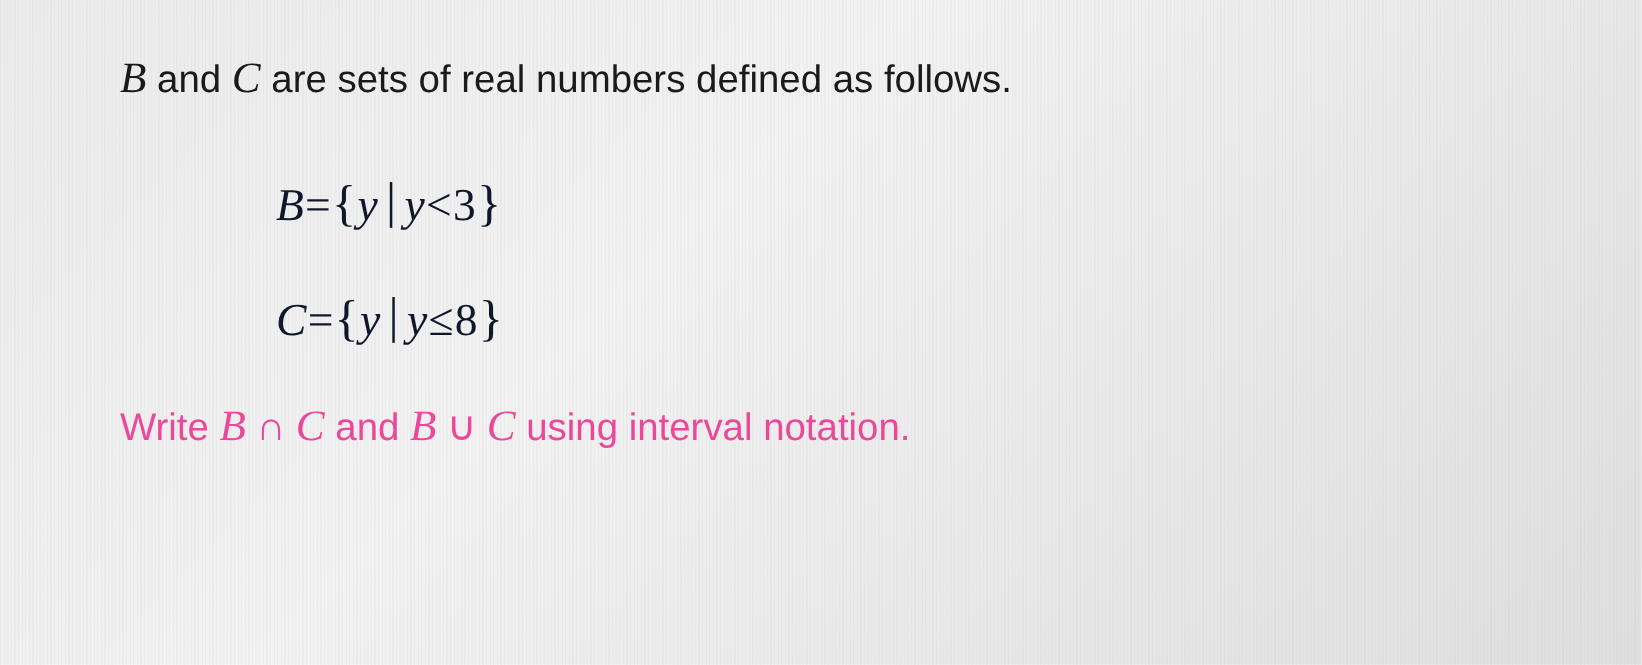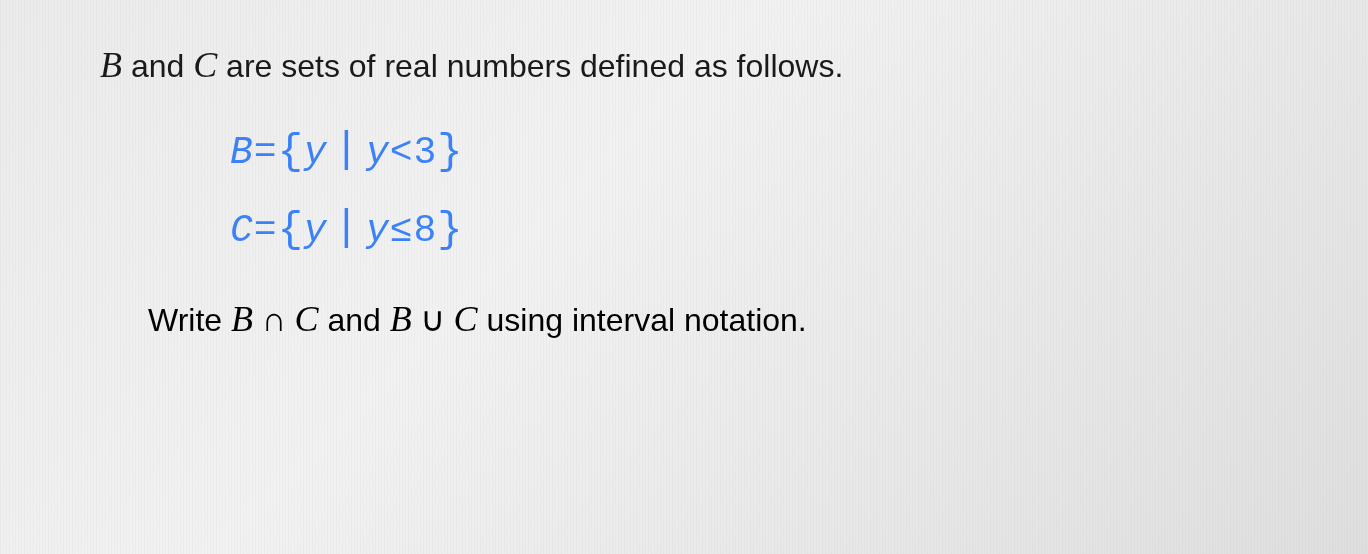--- a/index.html
+++ b/index.html
@@ -39,45 +39,45 @@
     }
     .math-block {
       padding-left: 130px;
       display: flex;
       flex-direction: column;
       gap: 30px;
       margin: 10px 0;
     }
     .math-line {
       font-size: 38px;
-      font-family: Liberation Mono, monospace;
+      font-family: Liberation Serif, serif;
       font-style: italic;
-      color: #3b82f6;
+      color: #0f172a;
       letter-spacing: 1px;
+      margin-top: 18px;
     }
     .math-line .upright {
       font-style: normal;
     }
     .math-line .brace {
       font-style: normal;
       font-size: 42px;
     }
     .math-line .bar {
       font-style: normal;
       font-size: 42px;
       padding: 0 6px;
       position: relative;
       top: -2px;
     }
     .instruction-line {
       font-size: 32px;
       line-height: 1.5;
       font-family: Verdana, Geneva, sans-serif;
-      color: #000000;
-      margin-left: 48px;
+      color: #ec4899;
     }
     .instruction-line .ital {
       font-style: italic;
       font-family: 'Times New Roman', Georgia, serif;
       font-size: 36px;
     }
     .instruction-line .sym {
       font-family: 'Times New Roman', Georgia, serif;
       font-size: 34px;
     }

